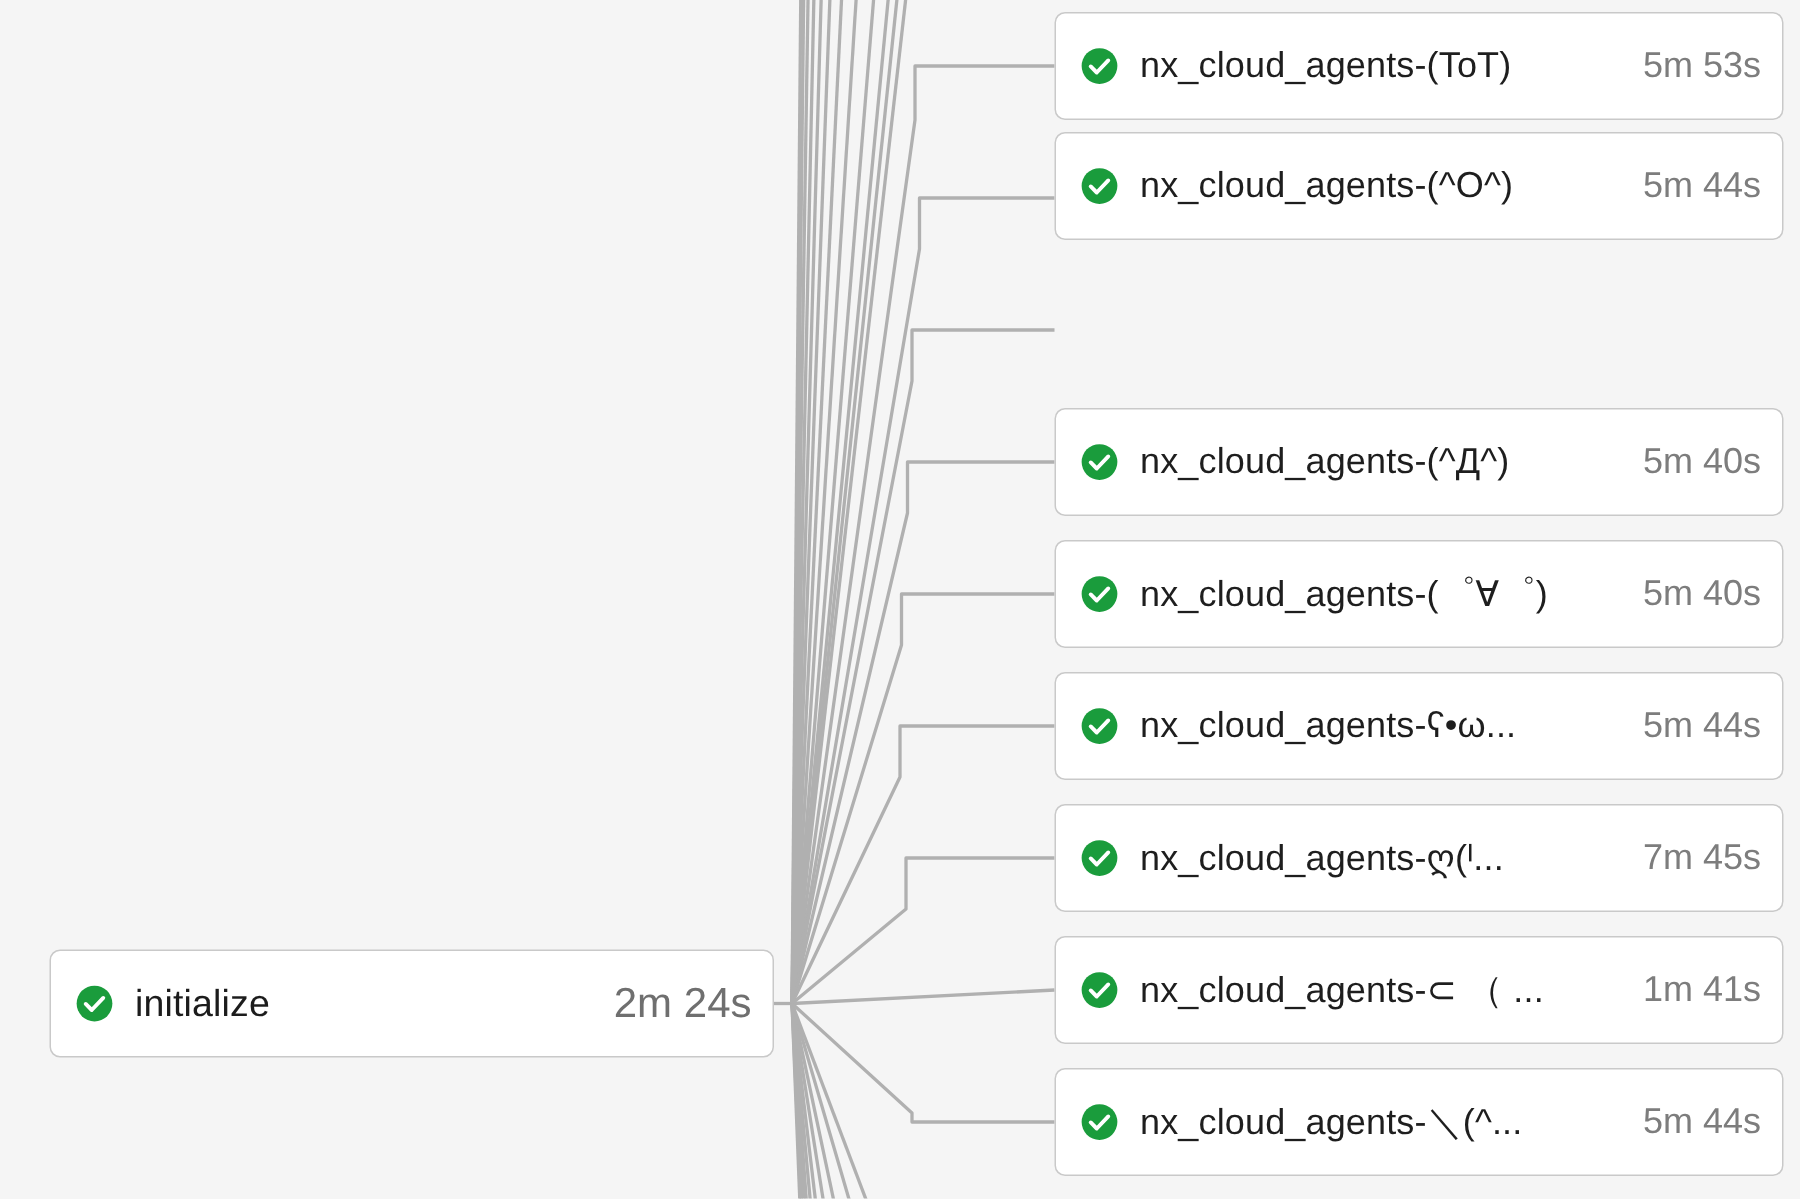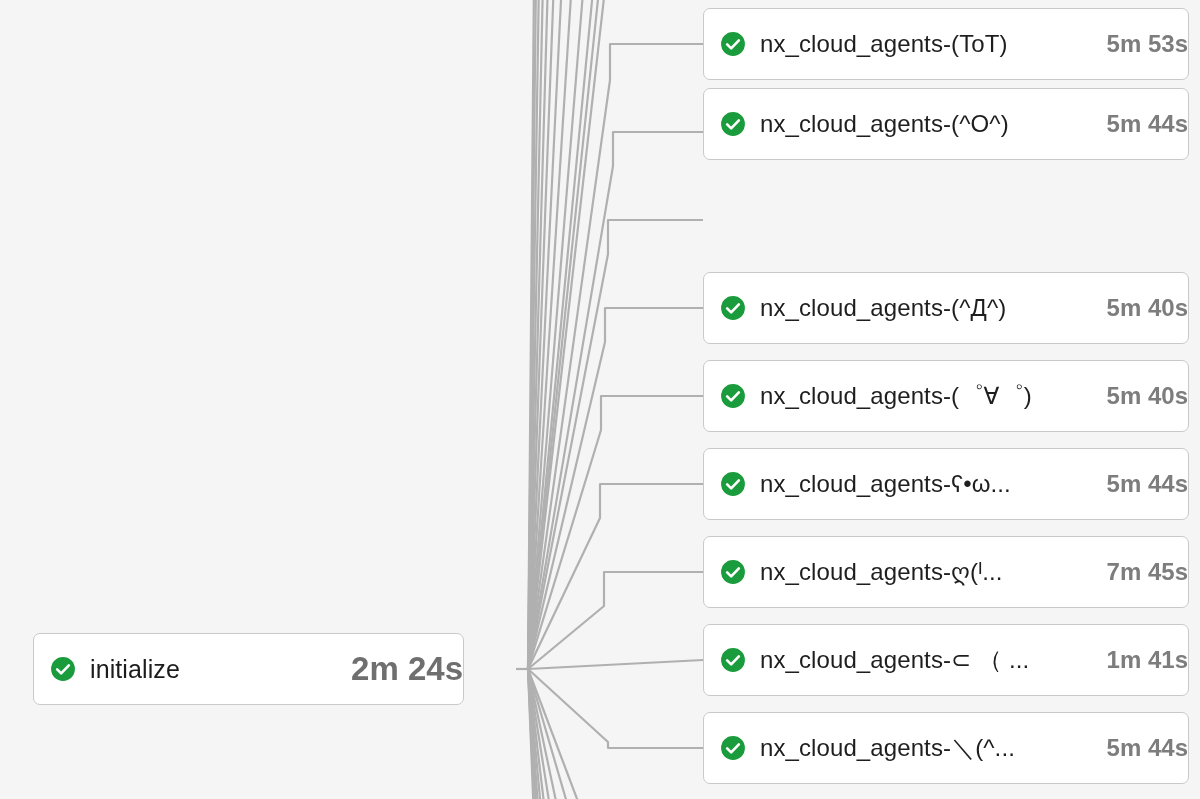--- a/index.html
+++ b/index.html
@@ -35,21 +35,21 @@
 
   
   .node {
     position: absolute;
     box-sizing: border-box;
     background: #ffffff;
     border: 1px solid #c9c9c9;
     border-radius: 7px;
     display: flex;
     align-items: center;
-    padding: 0 0 0 16px;
+    padding: 0 14px 0 16px;
     box-shadow: 0 0 0 0 rgba(0,0,0,0);
   }
 
   .node-check {
     flex: 0 0 auto;
     width: 26px;
     height: 26px;
     margin-right: 14px;
     display: block;
   }
@@ -64,37 +64,36 @@
     overflow: hidden;
     text-overflow: ellipsis;
   }
 
   .node-duration {
     flex: 0 0 auto;
     margin-left: 8px;
     font-size: 24px;
     color: #7d7d7d;
     white-space: nowrap;
-    font-weight: bold;
   }
 
   
   #node-initialize {
     left: 33px;
     top: 633px;
-    width: 431px;
+    width: 483px;
     height: 72px;
     align-items: center;
   }
   #node-initialize .node-label {
     font-size: 25px;
     color: #1c1c1c;
   }
   #node-initialize .node-duration {
-    font-size: 33px;
+    font-size: 28px;
     color: #6f6f6f;
   }
 
   
   .agent-node {
     left: 703px;
     width: 486px;
     height: 72px;
   }
 </style>

